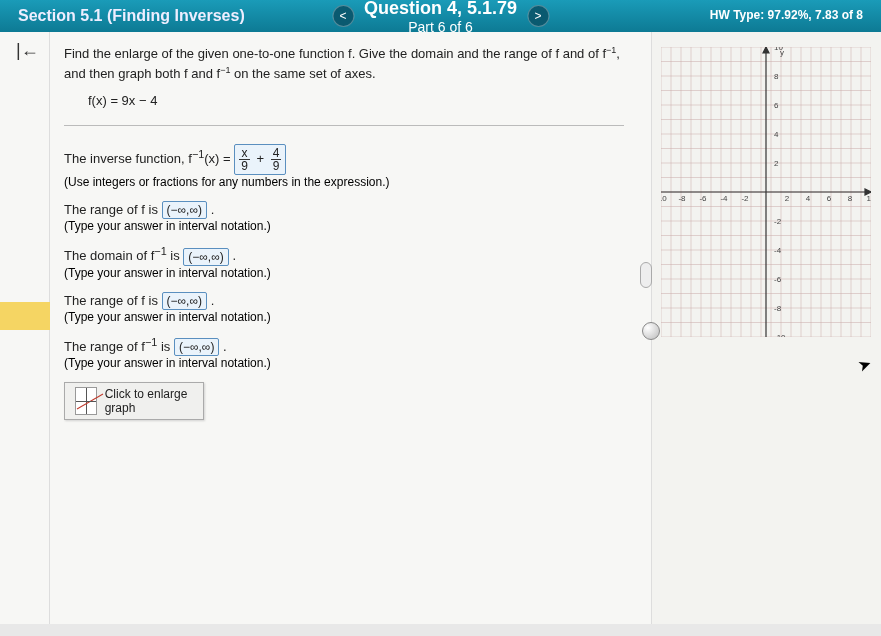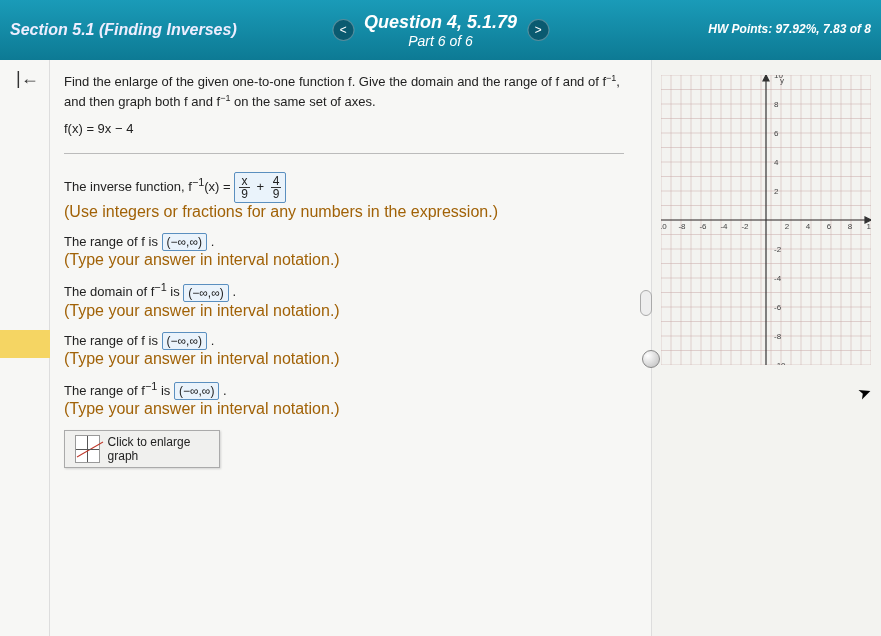--- a/index.html
+++ b/index.html
@@ -6,27 +6,26 @@
   body {
     font-family: Arial, Helvetica, sans-serif;
     background: #e8e8e8;
     width: 881px;
     height: 636px;
     overflow: hidden;
     position: relative;
   }
   .header {
     background: linear-gradient(to bottom, #1a9bb8, #0d7a94);
-    height: 60px;
+    height: 32px;
     display: flex;
     align-items: center;
-    padding: 0 10px;
+    padding: 0 18px;
     color: #fff;
     position: relative;
-    font-style: italic;
   }
   .section-title {
     font-weight: bold;
     font-size: 16px;
     color: #eef;
     flex: 0 0 auto;
   }
   .nav-group {
     position: absolute;
     left: 50%;
@@ -91,37 +90,37 @@
   .main {
     flex:1;
     padding: 12px 18px 12px 14px;
     font-size: 13px;
     color:#222;
     position:relative;
     overflow:hidden;
   }
   .instr { line-height:1.45; max-width:560px;}
   .instr sup{font-size:9px;}
-  .fx { margin-top:8px; }
+  .fx { margin-top:8px;margin-left:24px; }
   .hr {
     border:none; border-top:1px solid #bbb;
     margin: 14px 0 18px 0;
     position:relative;
     max-width:560px;
   }
   .hr::after{
     content:""; position:absolute; left:50%; top:-6px;
     width:28px; height:12px; background:#eee;
     border:1px solid #aaa; border-radius:6px;
     transform:translateX(-50%);
     font-size:8px;
   }
 
   .blk { margin-bottom:12px; max-width:560px;}
-  .hint { font-size:16px; color:#a16207;}
+  .hint { font-size:12px; color:#000000;}
   .ans-box{
     display:inline-block;
     border:1px solid #5a8fbf;
     background:#eaf3fb;
     padding:1px 4px;
     border-radius:2px;
     font-size:12px;
   }
   .frac-box{
     display:inline-block;
@@ -134,21 +133,21 @@
     display:inline-block; vertical-align:middle; text-align:center;
     font-size:12px; line-height:1;
   }
   .frac .n{ display:block; border-bottom:1px solid #333; padding:0 2px;}
   .frac .d{ display:block; padding:0 2px;}
   .plus{ display:inline-block; padding:0 3px;}
 
   .graph-btn{
     display:flex; align-items:center; gap:8px;
     border:1px solid #aaa; background:#f0f0ee;
-    padding:4px 10px; width:156px;
+    padding:4px 10px; width:140px;
     cursor:pointer; font-size:12px;
     margin-top:6px;
     box-shadow:1px 1px 2px rgba(0,0,0,.15);
   }
   .graph-btn .mini-icon{
     width:28px; height:28px; position:relative;
     border:1px solid #999; background:#fff;
   }
   .graph-btn .mini-icon::before,
   .graph-btn .mini-icon::after{
@@ -205,21 +204,21 @@
   <div class="nav-group">
     <div class="nav-btn">&lt;</div>
     <div class="q-center">
       <div class="q-title">Question 4, 5.1.79</div>
       <div class="q-sub">Part 6 of 6</div>
     </div>
     <div class="nav-btn">&gt;</div>
   </div>
   <div class="score-group">
     <div class="hw">
-      <span>HW Points:</span>
+      <span>HW Type:</span>
       <span>97.92%, 7.83 of 8</span>
     </div>
   </div>
 </div>
 
 <div class="content">
 
   <div class="left-gutter">
     <div class="collapse-btn">|←</div>
     <div class="yellow-mark"></div>

